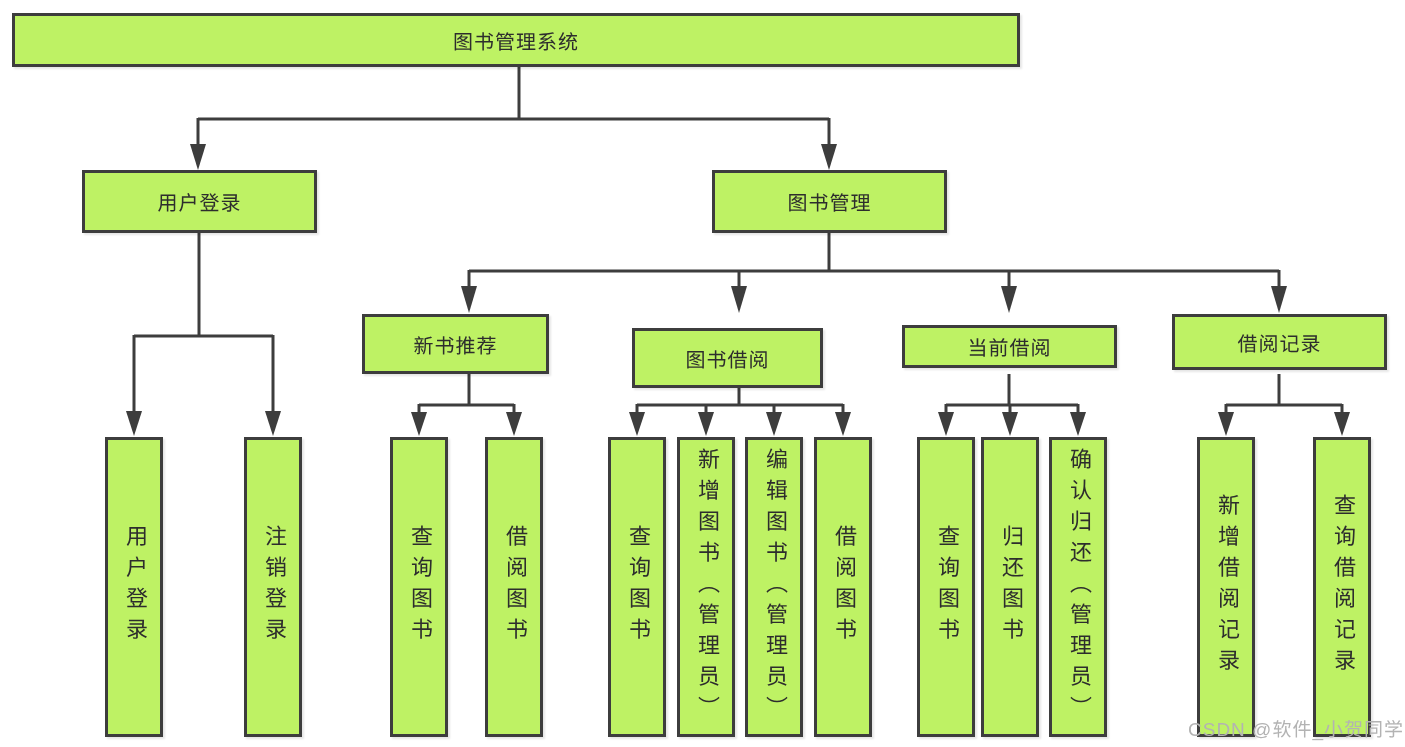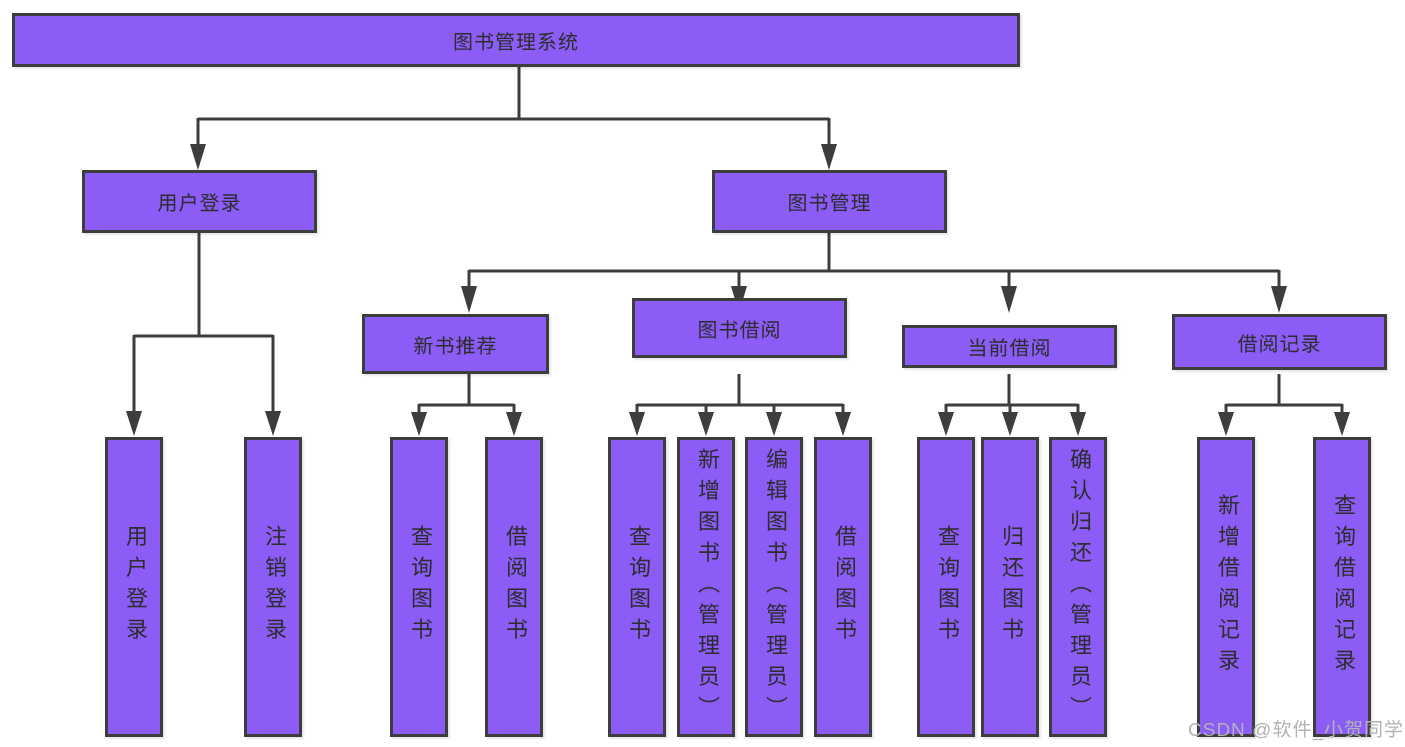--- a/index.html
+++ b/index.html
@@ -3,21 +3,21 @@
 <meta charset="utf-8">
 <style>
   html,body{margin:0;padding:0;background:#ffffff;}
   body{font-family:"Liberation Sans","DejaVu Sans",sans-serif;}
   #canvas{
     position:relative;width:1405px;height:747px;background:#ffffff;overflow:hidden;
   }
   #connectors{position:absolute;left:0;top:0;z-index:1;}
   .box{
     position:absolute;z-index:2;box-sizing:border-box;
-    background:#8b5cf6;border:3px solid #3d3d3d;
+    background:#bef264;border:3px solid #3d3d3d;
     display:flex;align-items:center;justify-content:center;
     color:#2d2d2d;box-shadow:2px 2px 2px rgba(0,0,0,0.10);
   }
   .box.h{font-size:20px;letter-spacing:1px;white-space:nowrap;}
   .box.v{
     font-size:22px;line-height:1;
     writing-mode:vertical-rl;text-orientation:mixed;letter-spacing:9px;
   }
   .box.root{font-size:20px;}
   #watermark{
@@ -112,21 +112,21 @@
   <div class="box h" style="left:82px;top:170px;width:235px;height:63px">
     <span>用户登录</span>
   </div>
   <div class="box h" style="left:712px;top:170px;width:235px;height:63px">
     <span>图书管理</span>
   </div>
 
   <div class="box h" style="left:362px;top:314px;width:187px;height:60px">
     <span>新书推荐</span>
   </div>
-  <div class="box h" style="left:632px;top:298px;width:215px;height:60px">
+  <div class="box h" style="left:632px;top:328px;width:191px;height:60px">
     <span>图书借阅</span>
   </div>
   <div class="box h" style="left:902px;top:325px;width:215px;height:43px">
     <span>当前借阅</span>
   </div>
   <div class="box h" style="left:1172px;top:314px;width:215px;height:56px">
     <span>借阅记录</span>
   </div>
 
   <div class="box v" style="left:105px;top:437px;width:58px;height:300px">

